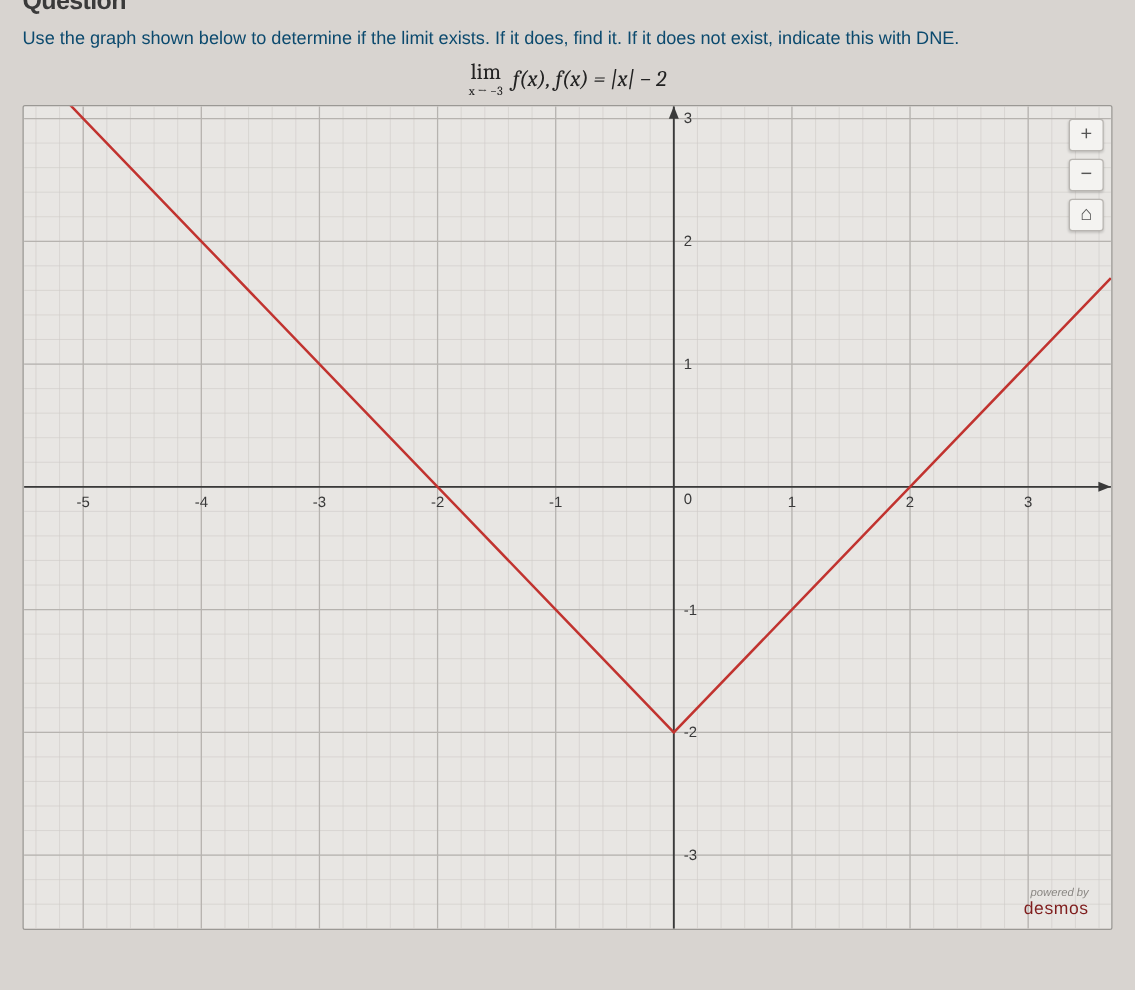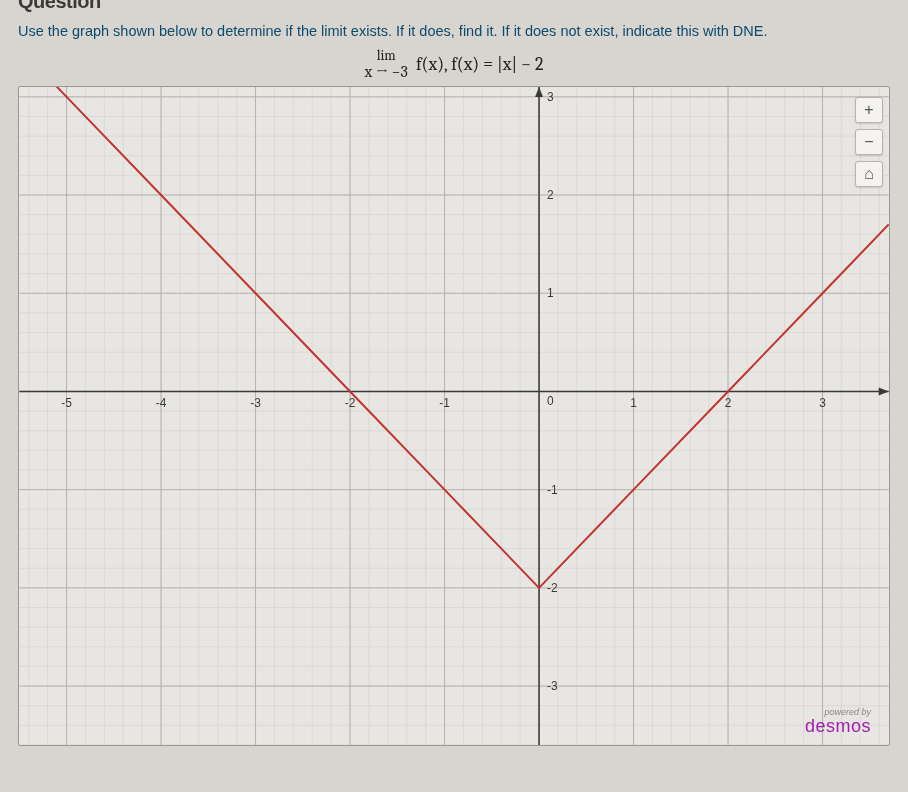--- a/index.html
+++ b/index.html
@@ -24,23 +24,23 @@
     margin-top: 10px;
   }
   .formula {
     text-align: center;
     font-family: "Cambria", "Times New Roman", serif;
     font-size: 18px;
     color: #222;
     margin: 10px 0 6px 0;
   }
   .formula .lim-block { display:inline-block; vertical-align:middle; text-align:center; line-height:1; }
-  .formula .lim-top { display:block; font-size:14px; }
-  .formula .lim-bot { display:block; font-size:16px; margin-top:1px; }
-  .formula .expr { display:inline-block; vertical-align:middle; margin-left:4px; }
+  .formula .lim-top { display:block; font-size:18px; }
+  .formula .lim-bot { display:block; font-size:10px; margin-top:1px; }
+  .formula .expr { display:inline-block; vertical-align:middle; margin-left:4px; font-style:italic; }
 
   .plot-wrap {
     position: relative;
     width: 872px;
     height: 660px;
     background: #e8e6e3;
     border: 1px solid #9a9894;
     border-radius: 2px;
   }
   .plot-svg { width:100%; height:100%; display:block; }
@@ -58,21 +58,21 @@
     color: #555;
     display:flex; align-items:center; justify-content:center;
     box-shadow: 0 1px 2px rgba(0,0,0,0.15);
     cursor:pointer;
   }
   .logo {
     position:absolute; bottom:10px; right:18px;
     text-align:right; line-height:1;
   }
   .logo-small { font-size:9px; color:#8a8783;font-style:italic; }
-  .logo-big { font-size:18px; color:#a21caf; font-weight:400; letter-spacing:0.5px; }
+  .logo-big { font-size:14px; color:#7f1d1d; font-weight:400; letter-spacing:0.5px; }
 </style>
 </head>
 <body>
 
 <div class="heading">Question</div>
 <div class="prompt">Use the graph shown below to determine if the limit exists. If it does, find it. If it does not exist, indicate this with DNE.</div>
 
 <div class="formula">
   <span class="lim-block">
     <span class="lim-top">lim</span>

